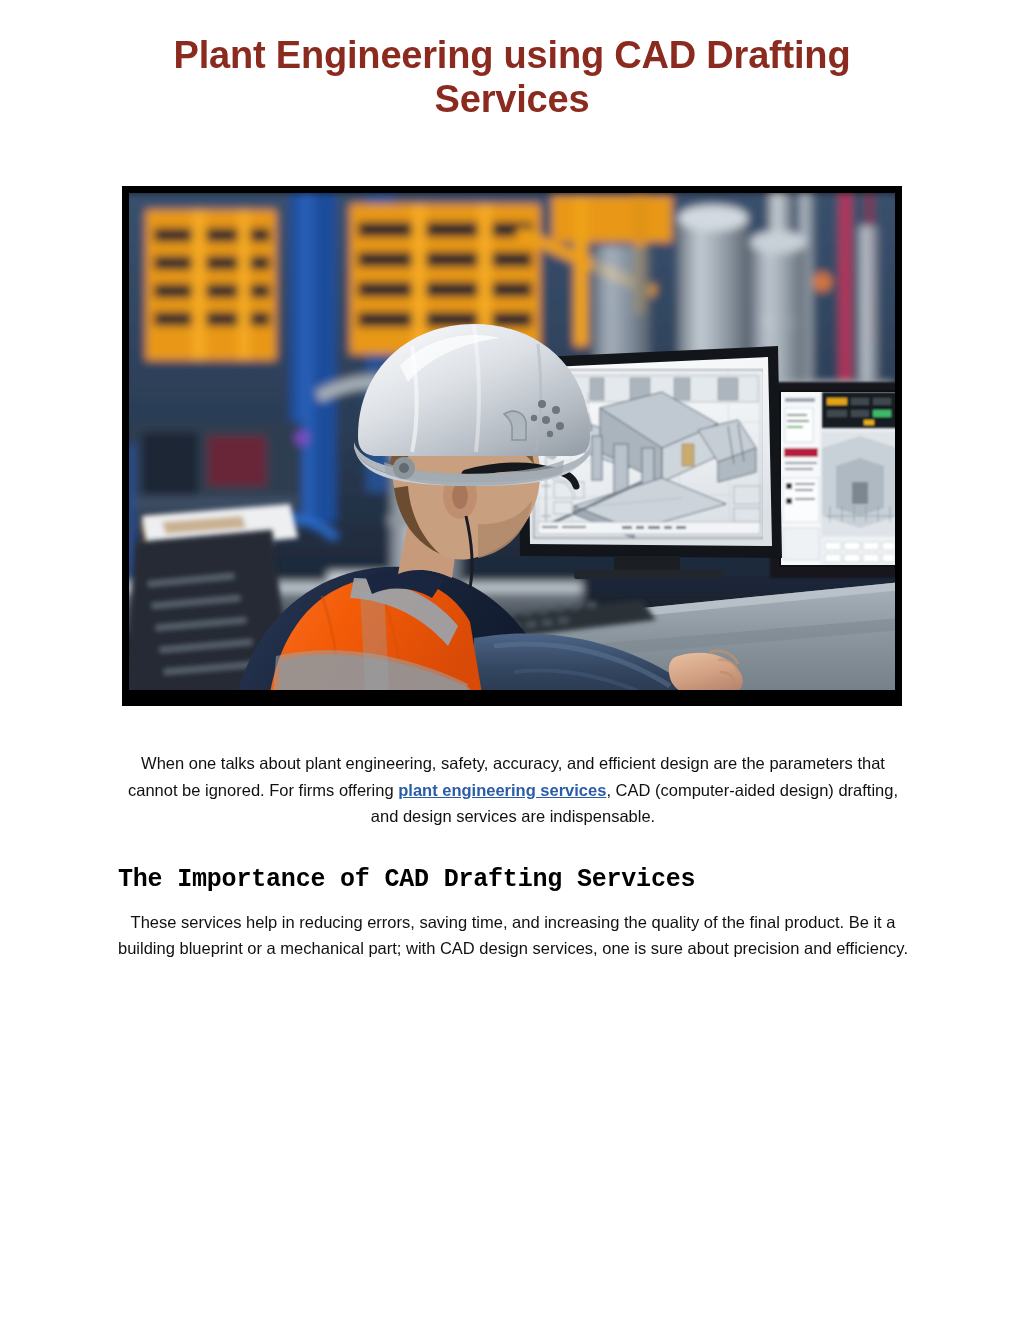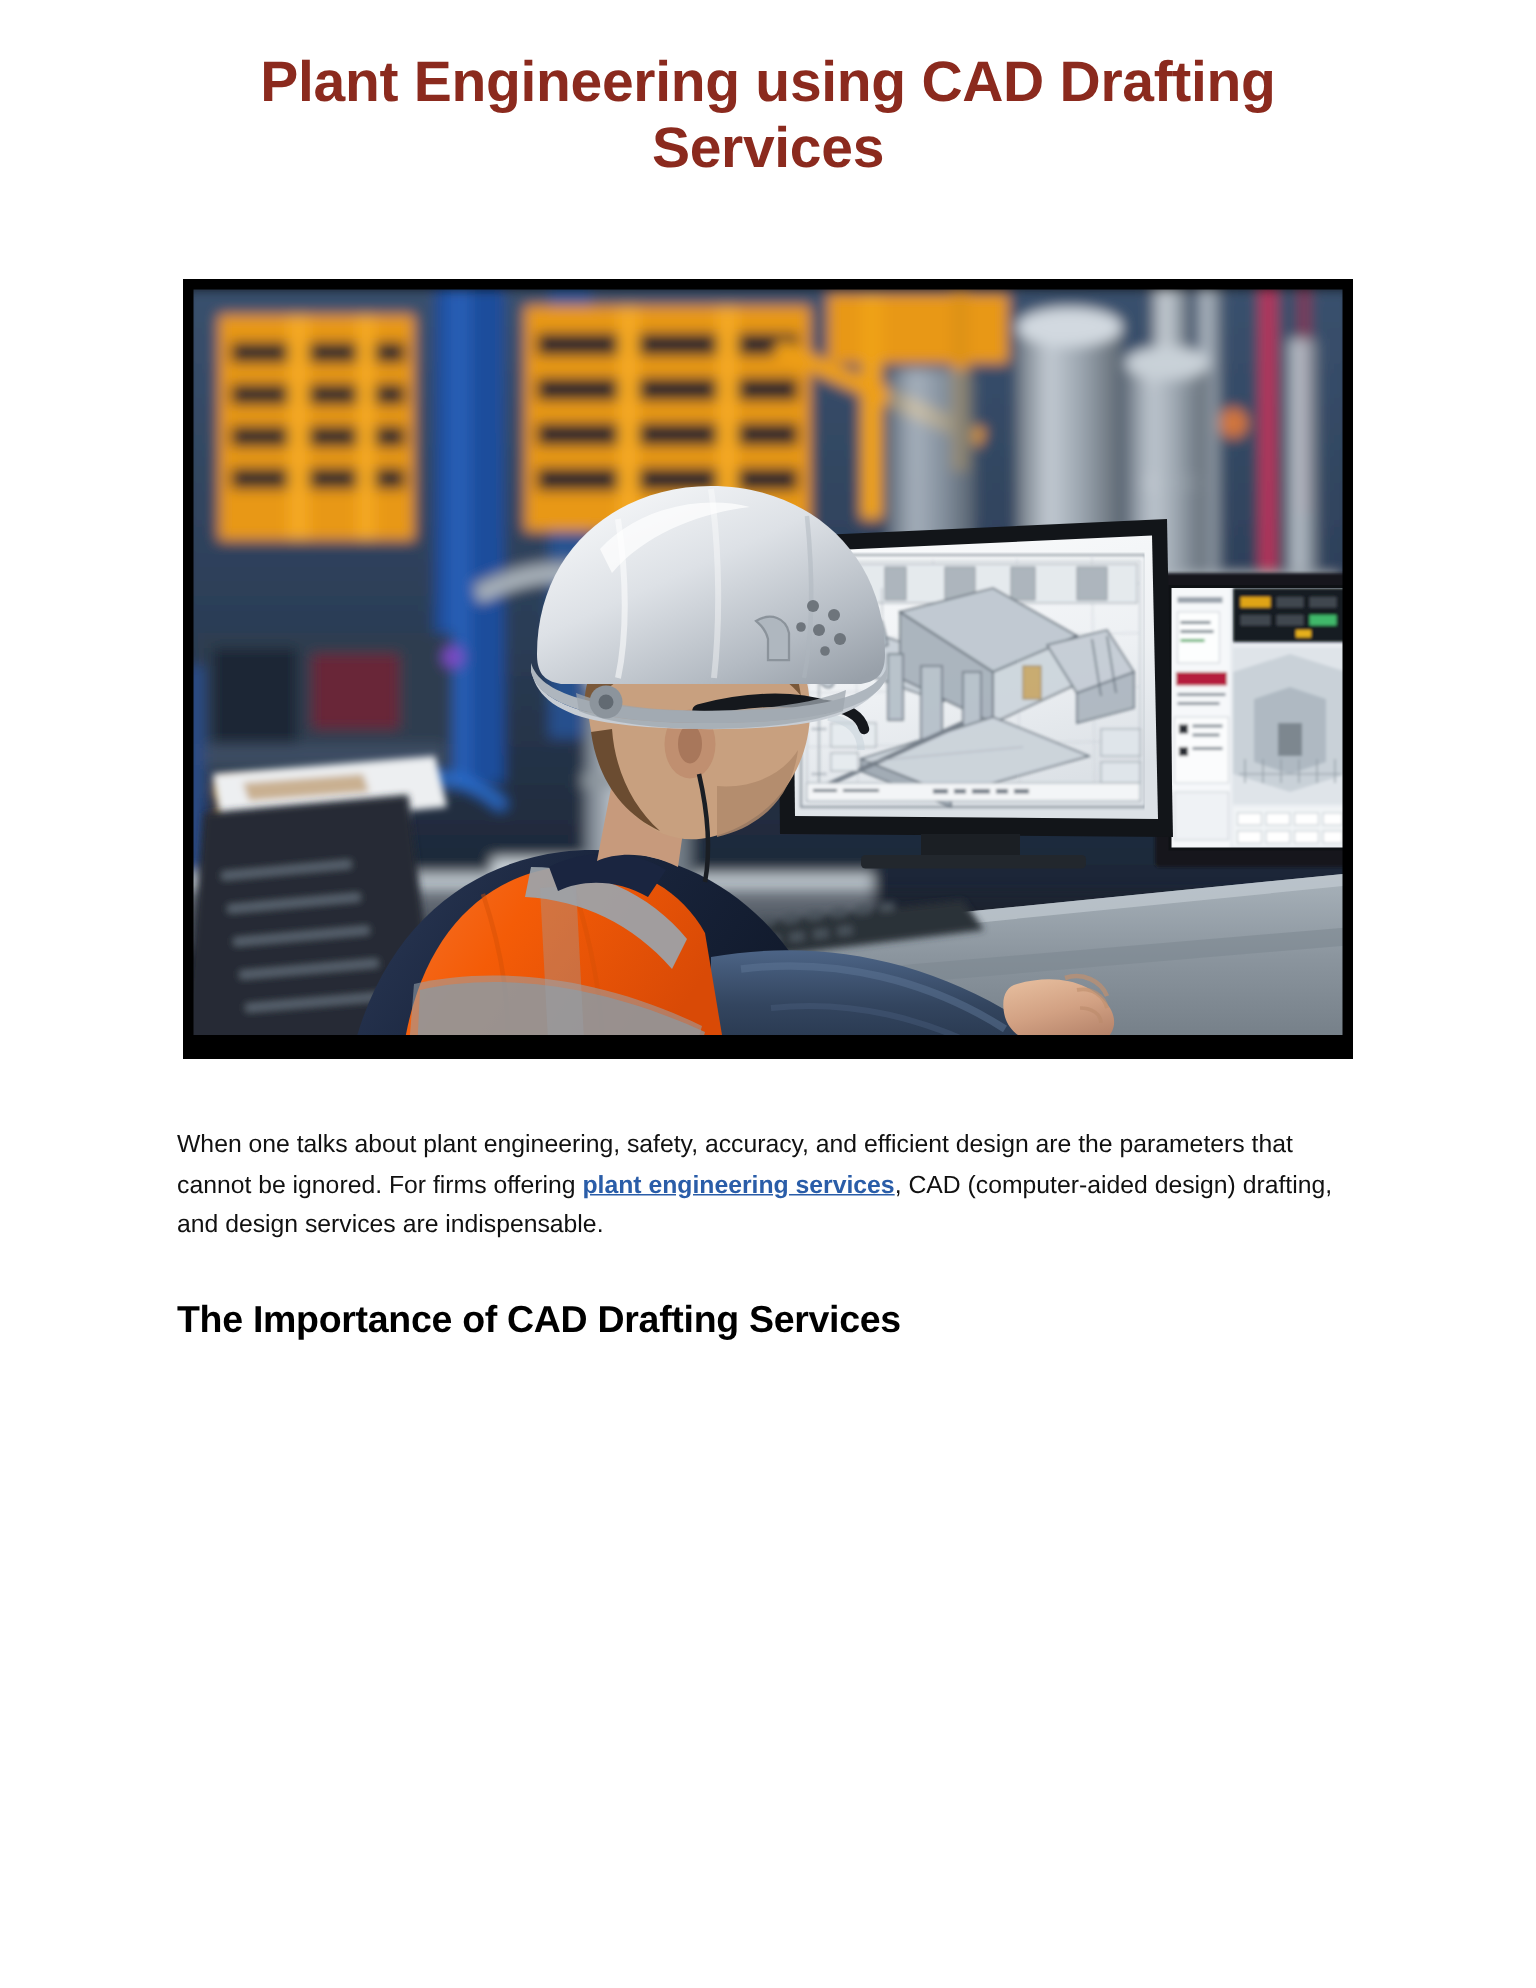--- a/index.html
+++ b/index.html
@@ -60,37 +60,38 @@
     position: absolute;
     left: 118px;
     top: 750px;
     width: 790px;
   }
   .para {
     margin: 0 0 28px 0;
     font-size: 16.5px;
     line-height: 1.62;
     color: #111111;
-    text-align: left;
+    text-align: center;
   }
   .para:last-child { margin-bottom: 0; }
 
   .inline-link {
     color: #2A5DA8;
     font-weight: bold;
     text-decoration: underline;
   }
 
   .section-head {
     margin: 34px 0 12px 0;
     font-size: 25px;
     line-height: 1.3;
     font-weight: bold;
     color: #000000;
     letter-spacing: -0.2px;
+    font-family: Liberation Mono, monospace;
   }
 </style>
 </head>
 <body>
 
 <div class="page">
 
   <h1 class="doc-title">Plant Engineering using CAD Drafting Services</h1>
 
   <div class="hero-wrap">
@@ -556,16 +557,17 @@
   </div>
 
   <div class="content">
 
     <p class="para"><span>When one talks about plant engineering, safety, accuracy, and efficient design are the parameters that cannot be ignored. For firms offering </span><a class="inline-link" href="#">plant engineering services</a><span>, CAD (computer-aided design) drafting, and design services are indispensable.</span></p>
 
 
     <h2 class="section-head">The Importance of CAD Drafting Services</h2>
 
 
+    <p class="para">These services help in reducing errors, saving time, and increasing the quality of the final product. Be it a building blueprint or a mechanical part; with CAD design services, one is sure about precision and efficiency.</p>
 
   </div>
 
 </div>
 
 </body></html>

